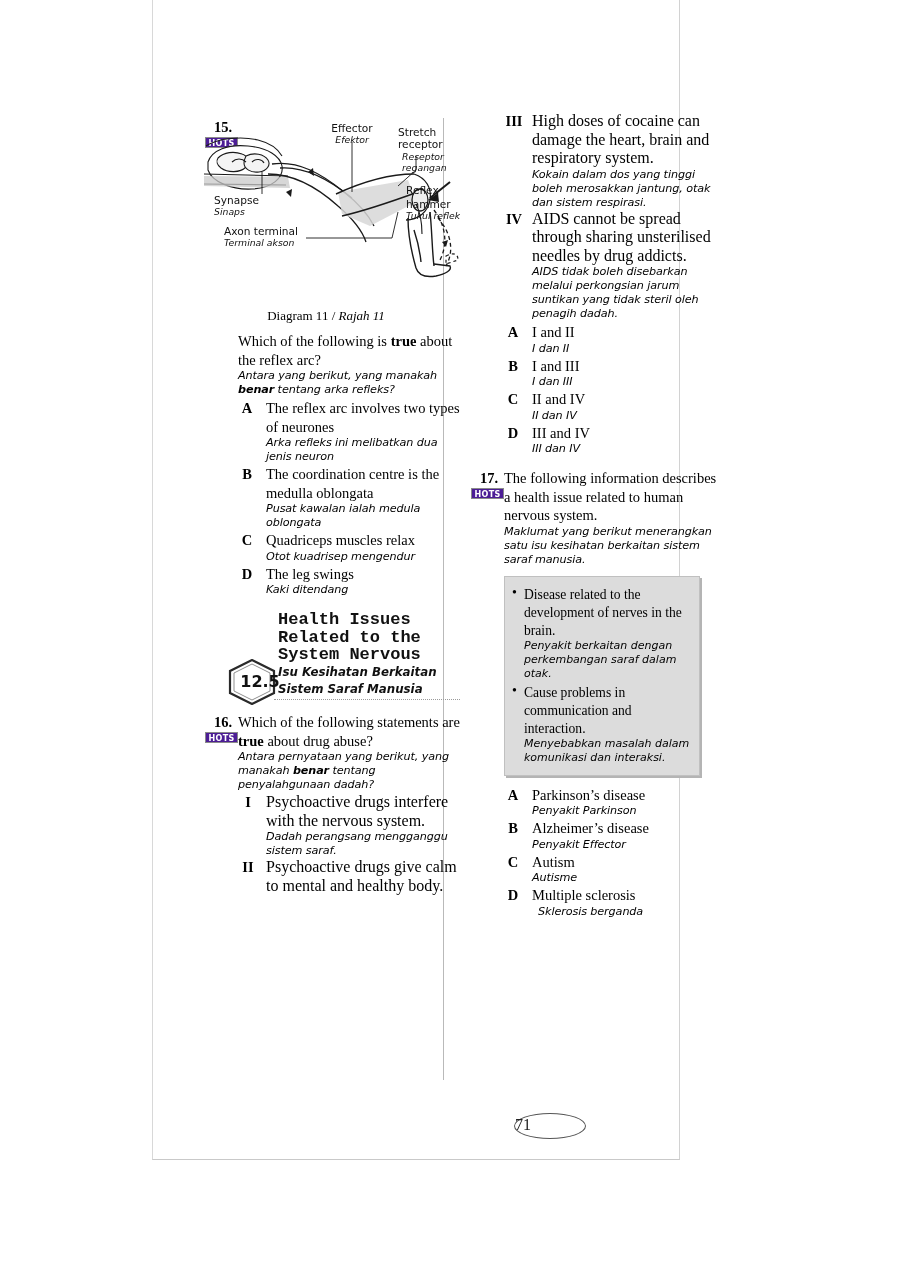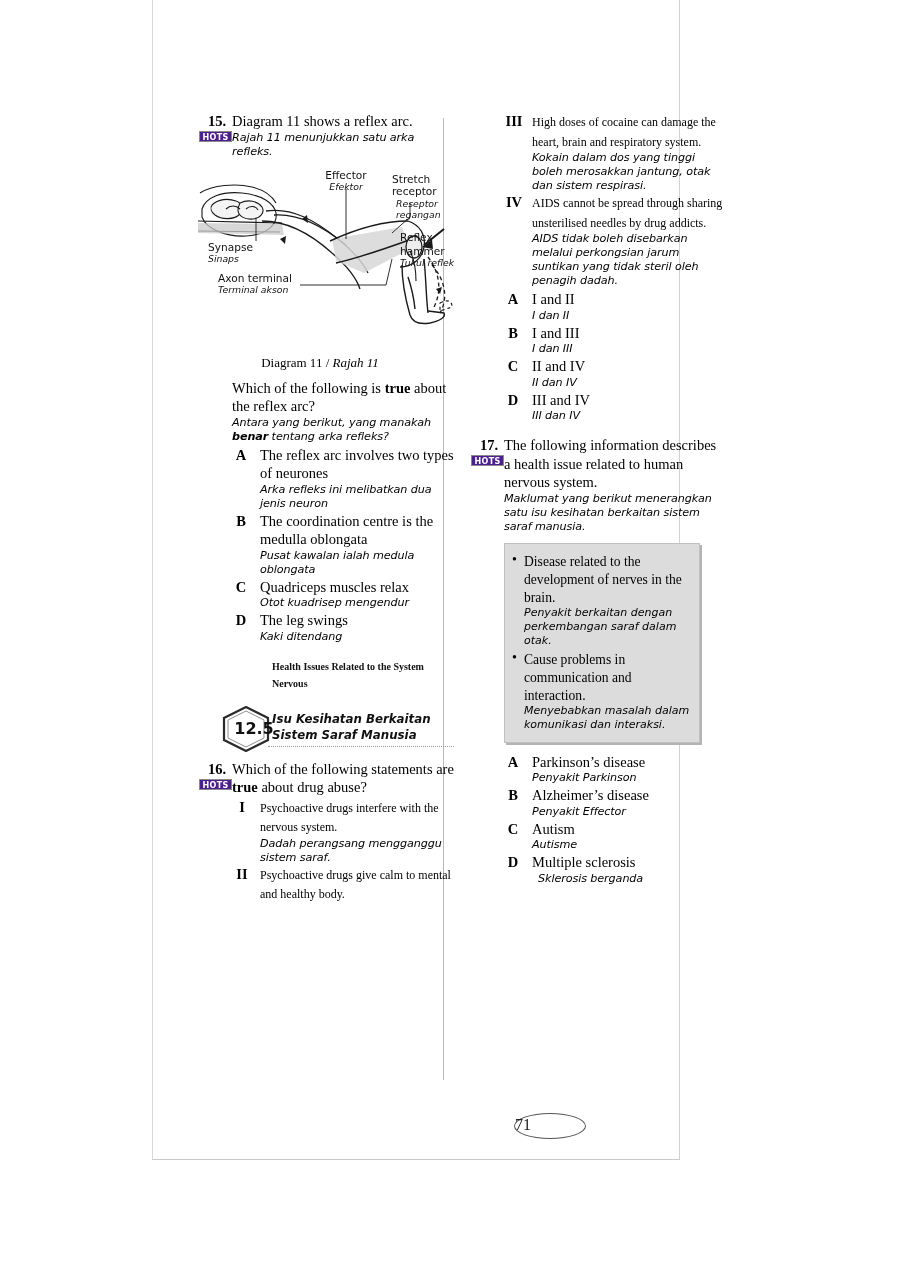--- a/index.html
+++ b/index.html
@@ -36,21 +36,21 @@
     left: 186px;
     top: 112px;
     width: 556px;
     height: 990px;
   }
   .col {
     position: absolute;
     top: 0;
     width: 258px;
   }
-  .col-left  { left: 10px; }
+  .col-left  { left: 16px; }
   .col-right { left: 282px; }
 
   #col-divider {
     position: absolute;
     left: 443px;
     top: 118px;
     width: 1px;
     height: 962px;
     background: #b9b9b9;
   }
@@ -134,21 +134,21 @@
     position: absolute;
     left: -2px;
     top: 0;
     width: 24px;
     text-align: center;
     font-weight: bold;
     font-size: 14.5px;
     line-height: 18.5px;
   }
   .stmt-en {
-    font-size: 12px;
+    font-size: 16px;
     line-height: 18.5px;
   }
 
   
   #figure-wrap {
     margin-left: 0px;
     margin-top: 6px;
     width: 258px;
     position: relative;
   }
@@ -183,23 +183,23 @@
     font-weight: bold;
     font-size: 16px;
     color: #111;
     margin-left: 8px;
   }
   .sec-title {
     position: absolute;
     left: 76px;
     top: 0px;
     width: 182px;
-    font-family: Liberation Serif, serif;
-    font-weight: bold;
-    font-size: 10px;
+    font-family: Liberation Mono, monospace;
+    font-weight: bold;
+    font-size: 17px;
     line-height: 17.5px;
     color: #111;
   }
   .sec-title-my {
     position: absolute;
     left: 76px;
     top: 53px;
     width: 182px;
     font-family: "DejaVu Sans", sans-serif;
     font-weight: bold;
@@ -272,25 +272,20 @@
 <div id="page-sheet"></div>
 <div id="col-divider"></div>
 
 <div id="columns">
 
   <div class="col col-left">
 
     <div class="question">
       <div class="q-num">15.</div>
       <div class="hots-badge">HOTS</div>
-      <div class="q-stem">
-        <span>Diagram 11 shows a reflex</span>
-        <span>arc.</span>
-        <div class="my">Rajah 11 menunjukkan satu arka refleks.</div>
-      </div>
 
       <div id="figure-wrap">
         <svg width="258" height="168" viewBox="0 0 258 168">
 
           <g fill="none" stroke="#1a1a1a" stroke-width="1.1">
             <path d="M6,44 C10,32 26,26 46,28 C66,30 78,38 80,48 C82,60 70,70 50,71 C30,72 10,64 6,52 Z" fill="#fff"></path>
             <path d="M16,40 C22,34 32,33 40,36 C46,38 48,44 44,49 C38,55 26,55 19,50 C15,47 14,43 16,40 Z" fill="#f4f4f4"></path>
             <path d="M44,38 C52,34 62,36 66,42 C69,47 65,53 57,54 C49,55 42,51 42,45 C42,42 43,40 44,38 Z" fill="#f4f4f4"></path>
             <path d="M30,44 C34,40 40,40 44,44"></path>
             <path d="M50,44 C54,40 60,41 62,45"></path>
@@ -421,20 +416,21 @@
       <div class="sec-title">Health Issues Related to the System Nervous</div>
       <div class="sec-title-my">Isu Kesihatan Berkaitan Sistem Saraf Manusia</div>
       <div class="sec-dots"></div>
     </div>
 
     <div class="question">
       <div class="q-num">16.</div>
       <div class="hots-badge">HOTS</div>
       <div class="q-stem">
         <span>Which of the following statements are </span><b>true</b><span> about drug abuse?</span>
+        <div class="my"><span>Antara pernyataan yang berikut, yang manakah </span><b>benar</b><span> tentang penyalahgunaan dadah?</span></div>
       </div>
 
       <div class="stmts">
         <div class="stmt">
           <span class="stmt-key">I</span>
           <span class="stmt-en">Psychoactive drugs interfere with the nervous system.</span>
           <div class="my">Dadah perangsang mengganggu sistem saraf.</div>
         </div>
         <div class="stmt">
           <span class="stmt-key">II</span>

